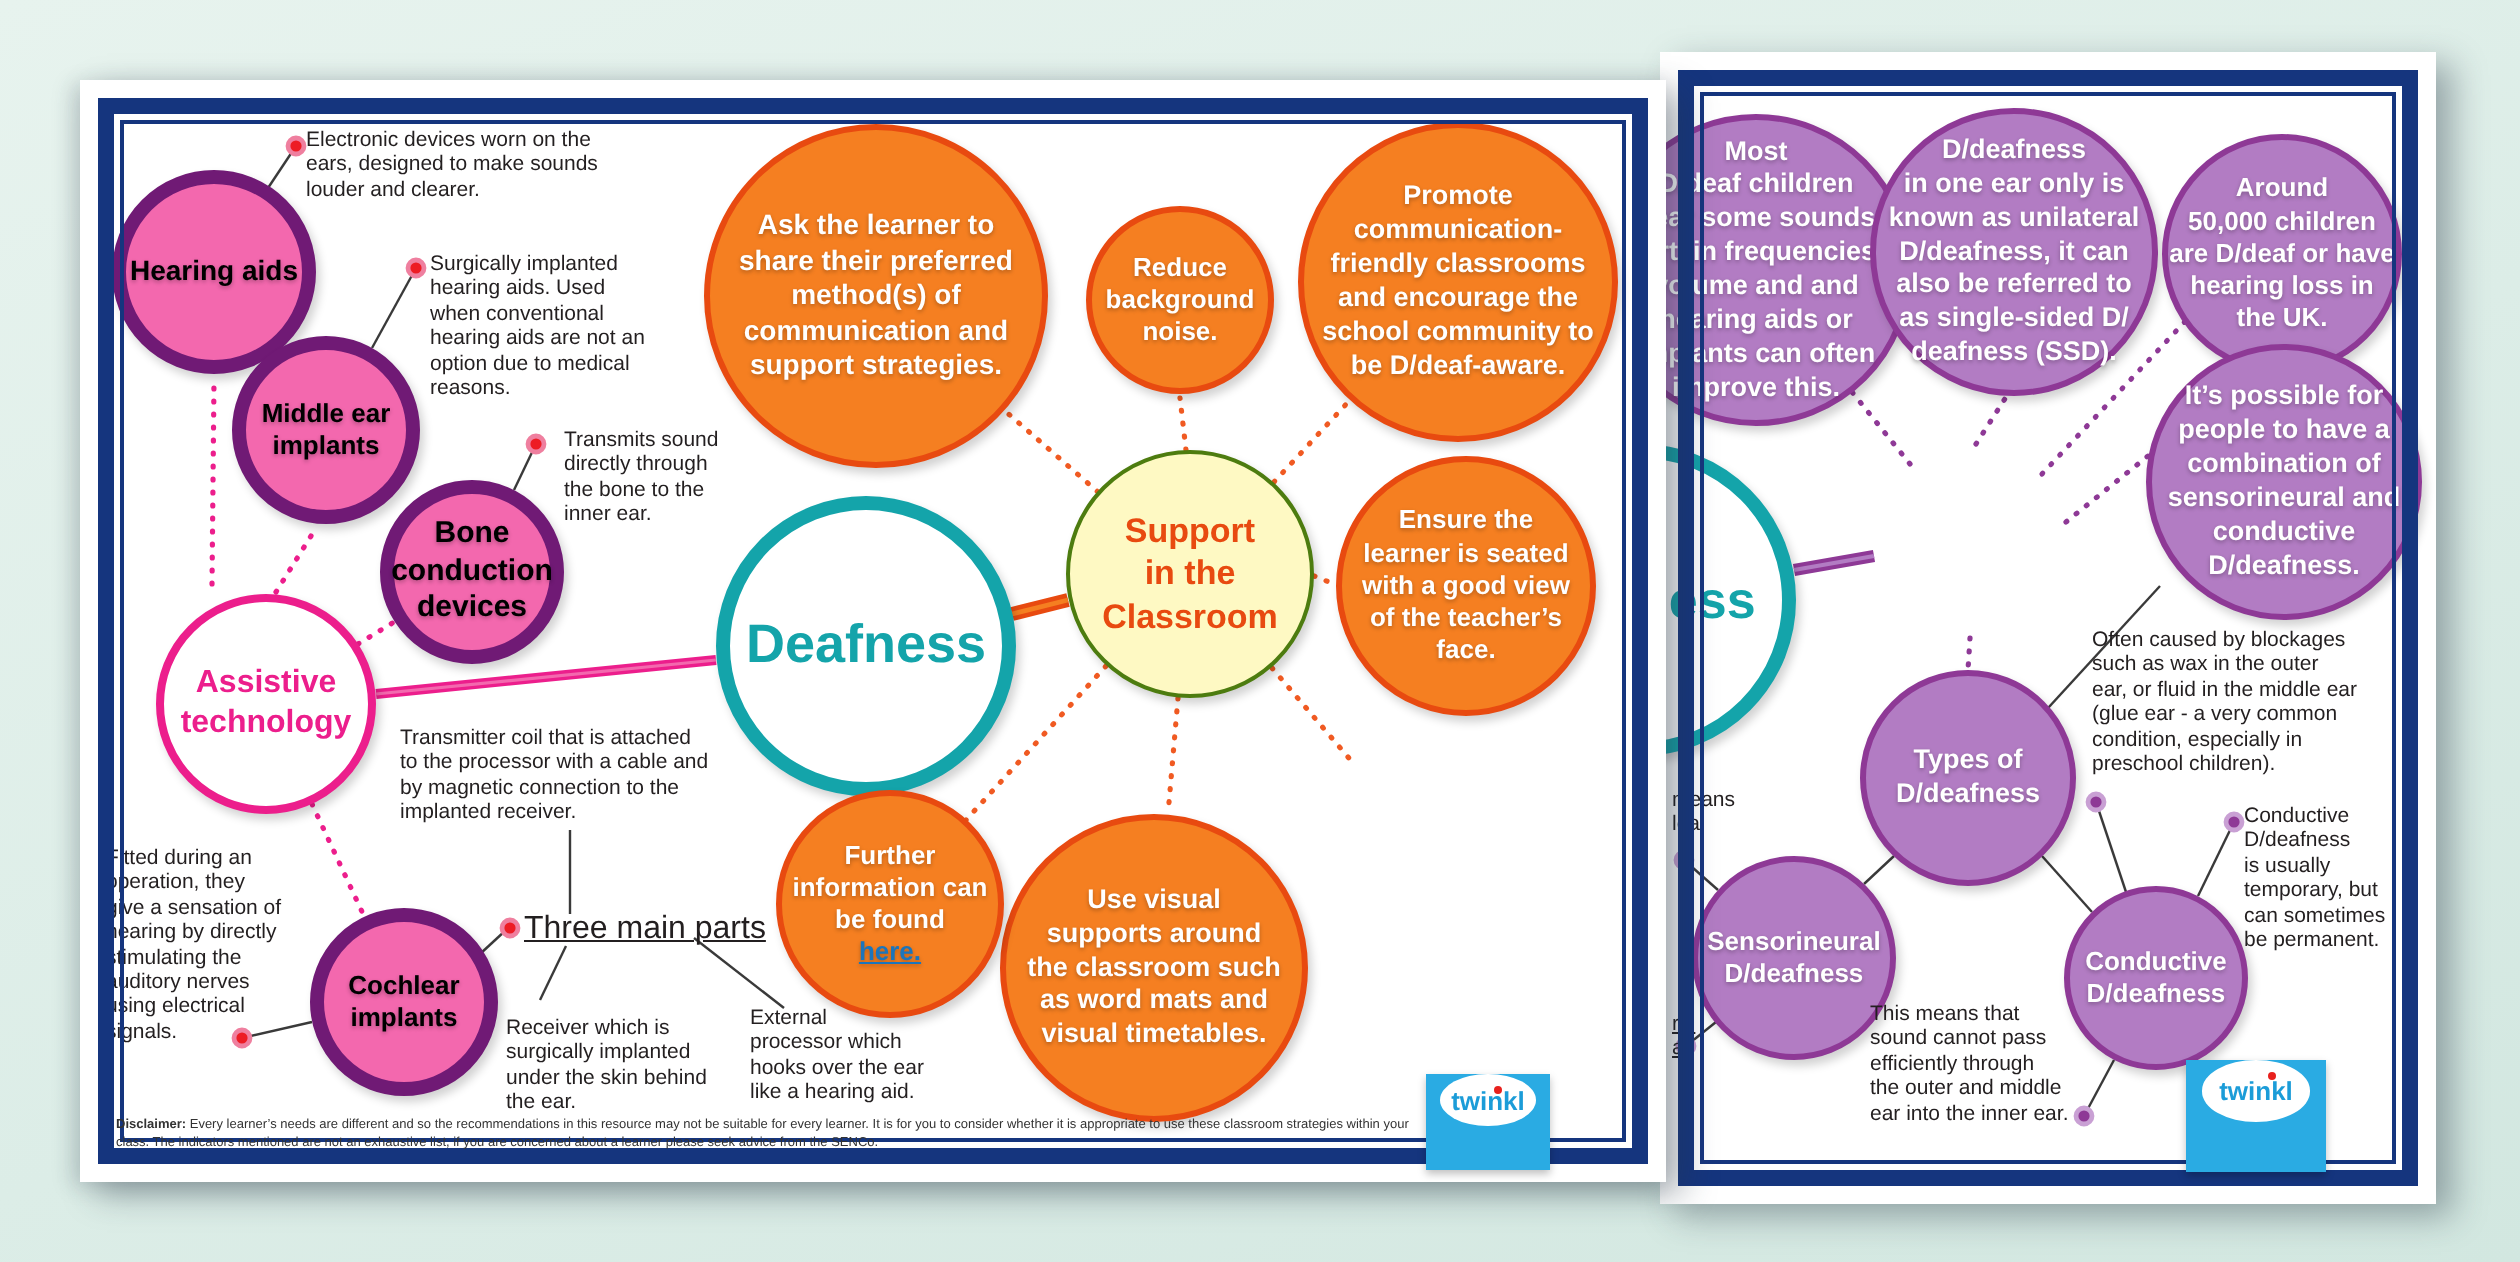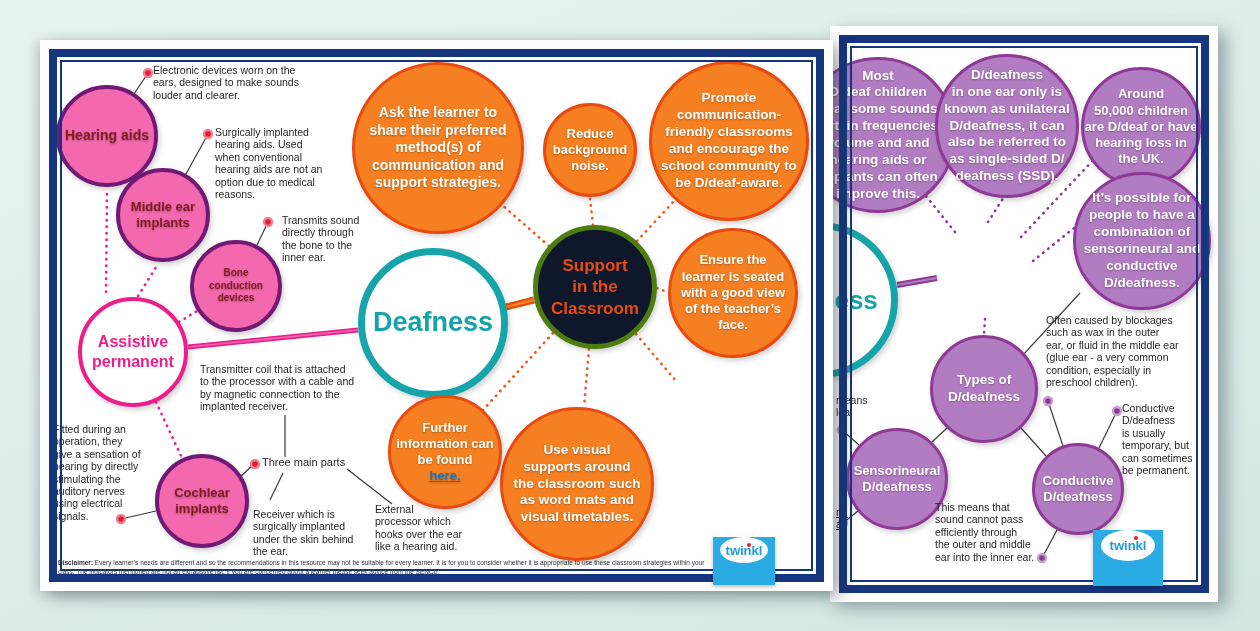--- a/index.html
+++ b/index.html
@@ -10,25 +10,25 @@
   .poster-left{left:40px;top:40px;width:793px;height:551px;z-index:2;
                box-shadow:8px 6px 16px rgba(40,55,70,.40), -4px 2px 10px rgba(40,55,70,.18);}
   .poster-right{left:830px;top:26px;width:388px;height:576px;z-index:1;overflow:hidden;
                box-shadow:8px 6px 16px rgba(40,55,70,.40);}
   .frame-outer{position:absolute;inset:9px;border:8px solid #15357e;pointer-events:none;}
   .frame-inner{position:absolute;inset:20px;border:2px solid #15357e;pointer-events:none;}
   .wires{position:absolute;left:0;top:0;}
   .circle{position:absolute;border-radius:50%;display:flex;align-items:center;justify-content:center;
           text-align:center;white-space:pre-line;font-weight:bold;box-sizing:border-box;
           line-height:1.25;box-shadow:2px 3px 5px rgba(0,0,0,.18);}
-  .c-fill-pink{background:#f368ae;border:4px solid #701a75;color:#7f1d1d;text-shadow:0 1px 2px rgba(0,0,0,.28);}
+  .c-fill-pink{background:#f368ae;border:7px solid #701a75;color:#000000;text-shadow:0 1px 2px rgba(0,0,0,.28);}
   .c-fill-orange{background:#f57f21;border:3px solid #e84a10;color:#fff;text-shadow:0 1px 2px rgba(0,0,0,.28);text-align:center;}
   .c-fill-purple{background:#b27cc3;border:3px solid #8e3996;color:#fff;text-shadow:0 1px 2px rgba(0,0,0,.28);}
   .c-out-pink{background:#fff;border:4px solid #ec1e8c;color:#ec1e8c;}
-  .c-out-orange{background:#0f172a;border:5px solid #4d7c0f;color:#e84a10;}
+  .c-out-orange{background:#fef9c3;border:2px solid #4d7c0f;color:#e84a10;}
   .c-out-teal{background:#fff;border:7px solid #14a4aa;color:#14a4aa;}
   .c-out-purple{background:#fff;border:5px solid #8e3996;color:#8e3996;}
   .ann{position:absolute;color:#231f20;font-size:10.5px;line-height:1.18;white-space:pre-line;}
   .link{color:#1b75bc;text-decoration:underline;font-weight:bold;}
   .disclaimer{position:absolute;left:18px;top:519px;width:655px;font-size:6.5px;line-height:1.35;color:#333;}
   .twinkl{position:absolute;background:#2aabe3;display:flex;align-items:flex-start;justify-content:center;
           box-shadow:0 2px 4px rgba(0,0,0,.25);}
   .twinkl-cloud{background:#fff;border-radius:50%;width:78%;height:55%;display:flex;align-items:center;
           justify-content:center;color:#1b9cd8;font-weight:bold;font-size:13px;position:relative;}
   .twinkl-dot{position:absolute;width:4px;height:4px;border-radius:50%;background:#e8211d;top:6px;right:17px;}
@@ -180,25 +180,25 @@
           <circle cx="168" cy="94" r="4"></circle>
         <circle cx="228" cy="182" r="4"></circle>
           <circle cx="215" cy="424" r="4"></circle>
         <circle cx="81" cy="479" r="4"></circle>
       </g>
     </svg>
 
     <div class="circle c-fill-pink" style="left:16px;top:45px;width:102px;height:102px;font-size:14px">Hearing aids</div>
     <div class="circle c-fill-pink" style="left:76px;top:128px;width:94px;height:94px;font-size:13px">Middle ear
 implants</div>
-    <div class="circle c-fill-pink" style="left:150px;top:200px;width:92px;height:92px;font-size:10px">Bone
+    <div class="circle c-fill-pink" style="left:150px;top:200px;width:92px;height:92px;font-size:15px">Bone
 conduction
 devices</div>
     <div class="circle c-out-pink" style="left:38px;top:257px;width:110px;height:110px;font-size:16px">Assistive
-permanent</div>
+technology</div>
     <div class="circle c-fill-pink" style="left:115px;top:414px;width:94px;height:94px;font-size:13px">Cochlear
 implants</div>
 
     <div class="circle c-out-teal" style="left:318px;top:208px;width:150px;height:150px;font-size:27px">Deafness</div>
 
     <div class="circle c-fill-orange" style="left:312px;top:22px;width:172px;height:172px;font-size:14px">Ask the learner to
 share their preferred
 method(s) of
 communication and
 support strategies.</div>
@@ -249,21 +249,21 @@
 by magnetic connection to the
 implanted receiver.</div>
     <div class="ann" style="left:13px;top:383px;">Fitted during an
 operation, they
 give a sensation of
 hearing by directly
 stimulating the
 auditory nerves
 using electrical
 signals.</div>
-    <div class="ann" style="left:222px;top:416px;font-size:11px;">Three main parts</div>
+    <div class="ann" style="left:222px;top:416px;font-size:16px;text-decoration:underline;">Three main parts</div>
     <div class="ann" style="left:213px;top:468px;">Receiver which is
 surgically implanted
 under the skin behind
 the ear.</div>
     <div class="ann" style="left:335px;top:463px;">External
 processor which
 hooks over the ear
 like a hearing aid.</div>
 
     <div class="frame-outer"></div>

